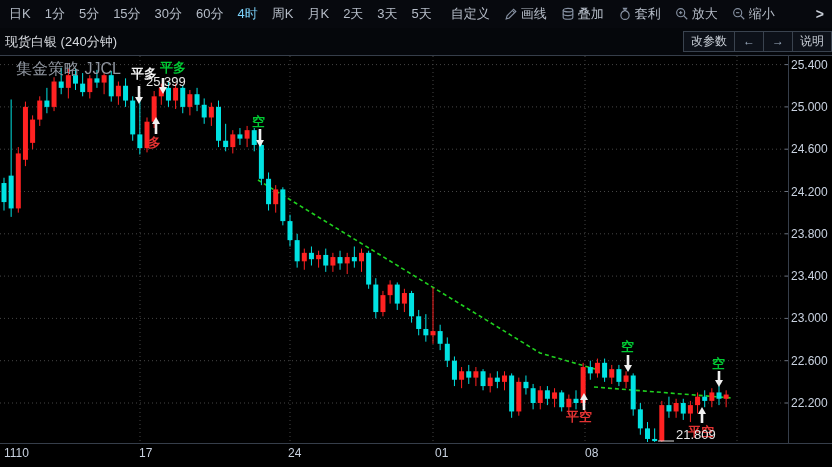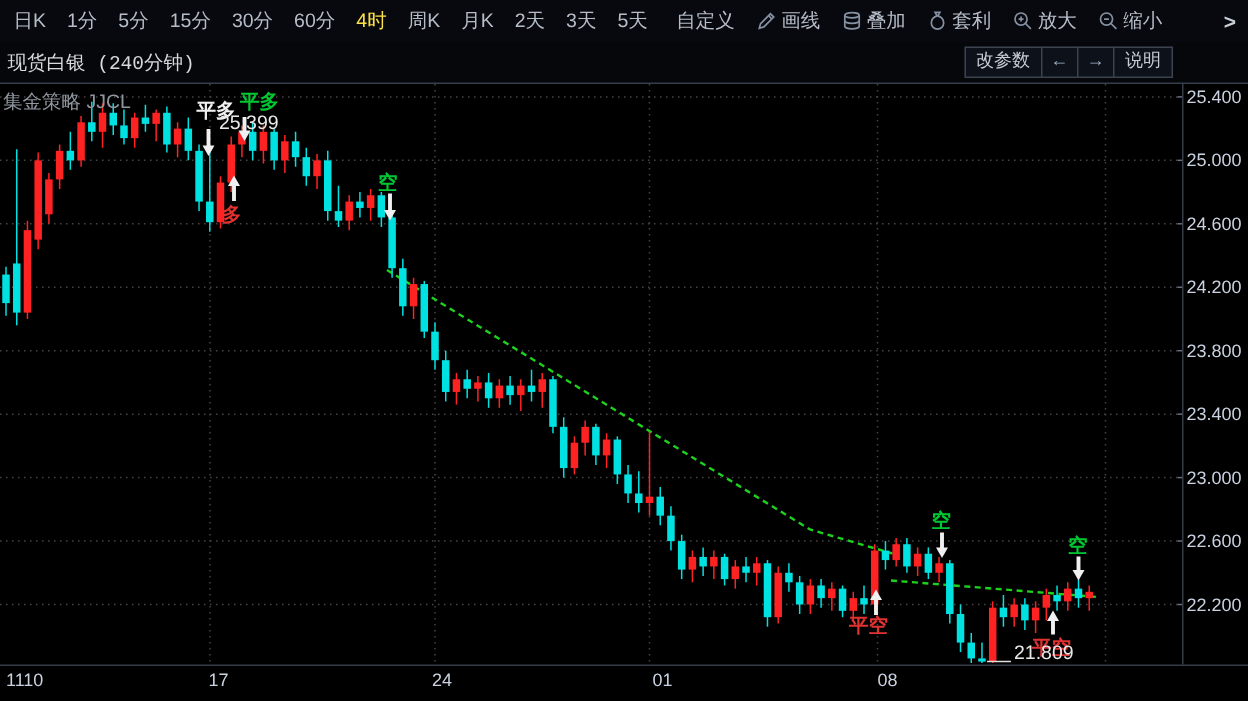--- a/index.html
+++ b/index.html
@@ -3,34 +3,34 @@
 <meta charset="utf-8">
 <style>
   html,body{margin:0;padding:0;background:#000;}
   .app{position:relative;width:832px;height:467px;background:#000;overflow:hidden;
        font-family:"Liberation Sans",sans-serif;-webkit-font-smoothing:antialiased;}
   
   .toolbar{position:absolute;left:0;top:0;width:832px;height:28px;background:#07090e;
            border-bottom:1px solid #161c26;display:flex;align-items:center;z-index:10;}
   .tb-group{display:flex;align-items:center;gap:14px;padding-left:9px;}
   .tb-item{font-size:13px;color:#b6bdc8;cursor:pointer;white-space:nowrap;display:flex;align-items:center;gap:3px;}
-  .tb-item.active{color:#fde047;}
+  .tb-item.active{color:#7dd3fc;}
   .tb-item svg{display:block;}
   .tb-tools{margin-left:10px;}
   .tb-more{margin-left:auto;margin-right:8px;font-size:14px;font-weight:bold;color:#c9cfd8;cursor:pointer;}
   
   .row2{position:absolute;left:0;top:28px;width:832px;height:27px;background:#05070b;
-        border-bottom:1px solid #363e4a;display:flex;align-items:center;z-index:10;font-family:Liberation Mono, monospace;}
+        border-bottom:1px solid #363e4a;display:flex;align-items:center;z-index:10;}
   .instrument{font-size:13px;color:#d6d9de;padding-left:5px;}
-  .row2-btns{margin-left:auto;margin-right:50px;display:flex;}
+  .row2-btns{margin-left:auto;display:flex;}
   .r2-btn{font-size:12px;color:#c6ccd4;background:#0d1119;border:1px solid #3a434f;
           padding:2px 7px;margin-left:-1px;cursor:pointer;line-height:15px;white-space:nowrap;}
   .r2-btn.arrow{font-weight:bold;color:#9fb0c4;padding:2px 8px;}
   
-  .strategy{position:absolute;left:2px;top:59px;font-size:13px;color:#9096a0;z-index:6;}
+  .strategy{position:absolute;left:16px;top:59px;font-size:16px;color:#9096a0;z-index:6;}
   .chart-svg{position:absolute;left:0;top:0;z-index:5;pointer-events:none;}
   .chart-hit{position:absolute;left:0;top:55px;width:788px;height:388px;z-index:4;}
 </style>
 </head>
 <body>
 
 <div class="app">
 
   <div class="toolbar">
     <div class="tb-group">

